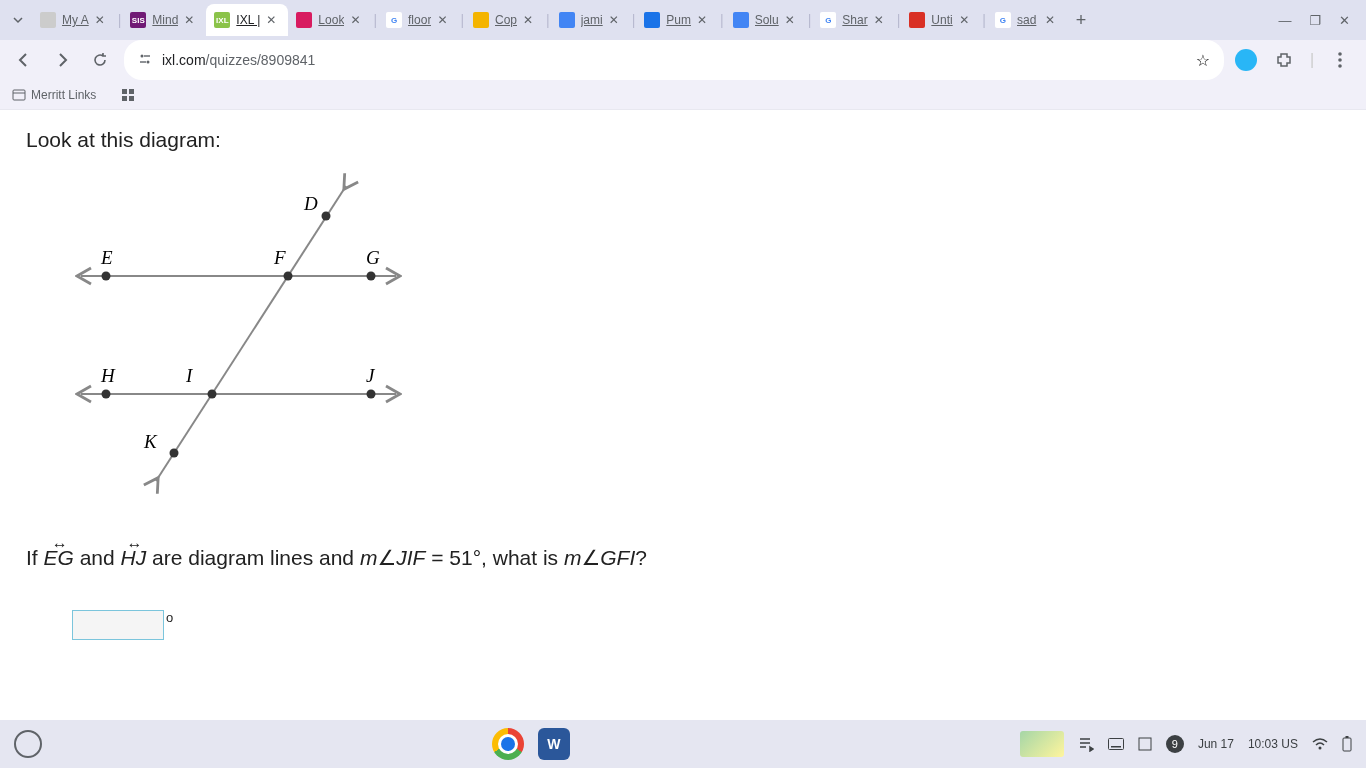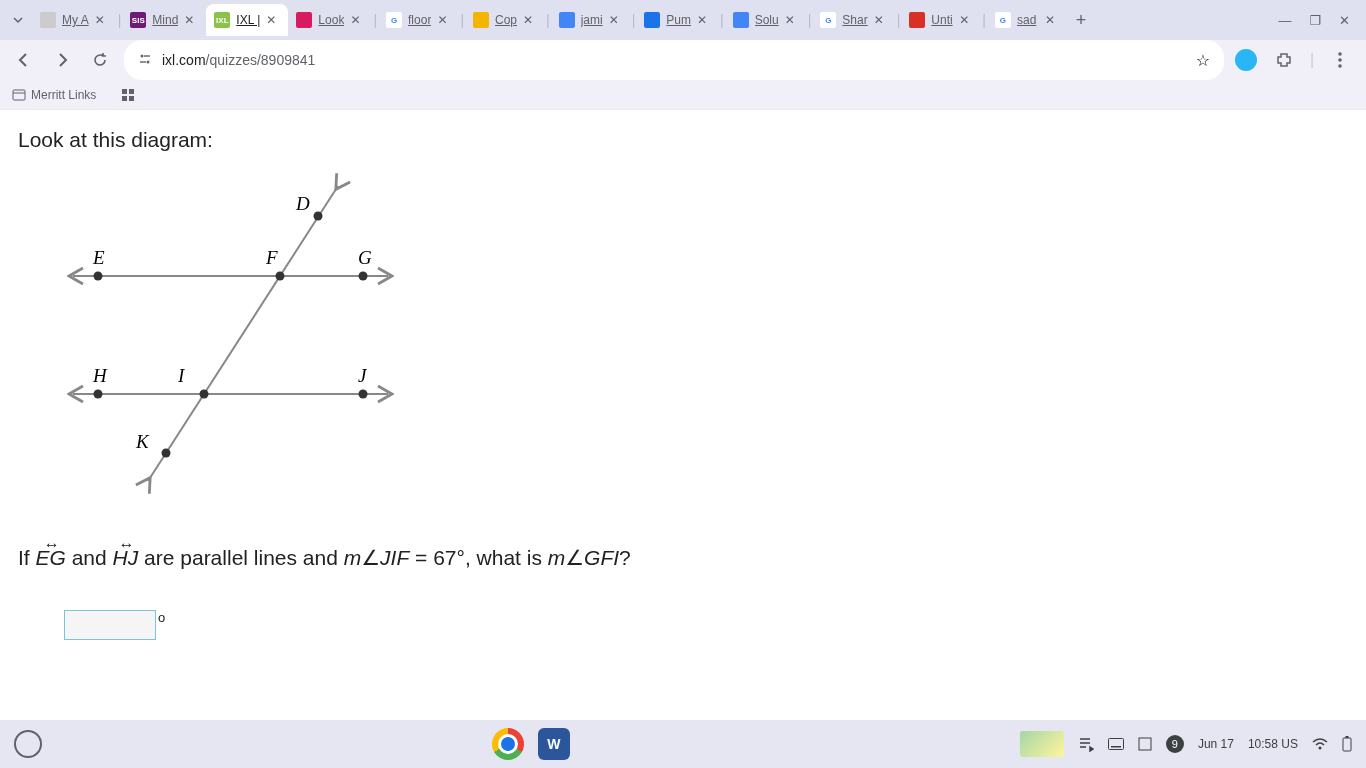--- a/index.html
+++ b/index.html
@@ -28,21 +28,21 @@
 .toolbar-right { display: flex; align-items: center; gap: 14px; color: #5f6368; }
 .star { font-size: 16px; cursor: pointer; }
 .ext-icon { width: 24px; height: 24px; display: flex; align-items: center; justify-content: center; cursor: pointer; }
 .ext-blue { background: #29b6f6; border-radius: 50%; width: 22px; height: 22px; }
 
 
 .bookmarks { background: #f1f0f9; height: 30px; display: flex; align-items: center; padding: 0 12px; gap: 25px; font-size: 12px; color: #5f6368; border-bottom: 1px solid #e8e8f0; }
 .bookmark-item { display: flex; align-items: center; gap: 5px; cursor: pointer; }
 
 
-.content { padding: 18px 18px; background: #fff; height: 600px; }
+.content { padding: 18px 26px; background: #fff; height: 600px; }
 .instruction { font-size: 21px; color: #222; font-family: Verdana, Arial, sans-serif; margin-bottom: 14px; }
 .diagram { width: 380px; height: 340px; position: relative; margin-bottom: 40px; }
 .question { font-size: 21px; font-family: Verdana, Arial, sans-serif; color: #222; margin-top: 30px; }
 .question .overline { position: relative; font-style: italic; margin-top: 26px; }
 .question .overline::before { content: "↔"; position: absolute; top: -12px; left: 0; right: 0; text-align: center; font-style: normal; font-size: 16px; letter-spacing: -2px; }
 .question .it { font-style: italic; }
 .answer-row { margin-top: 40px; margin-left: 46px; display: flex; align-items: flex-start; gap: 2px; }
 .answer-input { width: 92px; height: 30px; border: 1px solid #7bc5dc; background: #f5f5f5; padding: 0 6px; font-size: 14px; outline: none; }
 .degree { font-size: 13px; color: #222; }
 
@@ -247,21 +247,21 @@
       <text x="340" y="98" font-size="19" font-style="italic" font-family="Verdana">G</text>
       <text x="278" y="44" font-size="19" font-style="italic" font-family="Verdana">D</text>
       <text x="75" y="216" font-size="19" font-style="italic" font-family="Verdana">H</text>
       <text x="160" y="216" font-size="19" font-style="italic" font-family="Verdana">I</text>
       <text x="340" y="216" font-size="19" font-style="italic" font-family="Verdana">J</text>
       <text x="118" y="282" font-size="19" font-style="italic" font-family="Verdana">K</text>
     </svg>
   </div>
 
   <div class="question">
-    <span>If </span><span class="overline">EG</span><span> and </span><span class="overline">HJ</span><span> are parallel lines and </span><span class="it">m</span>∠<span class="it">JIF</span><span> = 67°, what is </span><span class="it">m</span>∠<span class="it">GFI</span><span>?</span>
+    <span>If </span><span class="overline">EG</span><span> and </span><span class="overline">HJ</span><span> are diagram lines and </span><span class="it">m</span>∠<span class="it">JIF</span><span> = 51°, what is </span><span class="it">m</span>∠<span class="it">GFI</span><span>?</span>
   </div>
 
   <div class="answer-row">
     <input class="answer-input" type="text" style="">
     <span class="degree">o</span>
   </div>
 </div>
 
 <div class="shelf">
   <div class="launcher"></div>
@@ -282,21 +282,21 @@
           <rect x="3" y="8" width="10" height="1.5" fill="#3c4043"></rect>
         </svg>
     </span>
     <span class="status-ico">
       <svg width="14" height="14" viewBox="0 0 14 14">
           <rect x="1" y="1" width="12" height="12" stroke="#3c4043" fill="none"></rect>
         </svg>
     </span>
     <span class="badge">9</span>
     <span>Jun 17</span>
-    <span><span>10:58</span> <span>US</span></span>
+    <span><span>10:03</span> <span>US</span></span>
     <span class="status-ico">
       <svg width="16" height="12" viewBox="0 0 16 12">
           <path d="M1 4 Q8 -2 15 4 M4 7 Q8 3 12 7" stroke="#3c4043" fill="none" stroke-width="1.5"></path>
           <circle cx="8" cy="10" r="1.5" fill="#3c4043"></circle>
         </svg>
     </span>
     <span class="status-ico">
       <svg width="10" height="16" viewBox="0 0 10 16">
           <rect x="1" y="2" width="8" height="13" rx="1" stroke="#3c4043" fill="none"></rect>
           <rect x="3.5" y="0" width="3" height="2" fill="#3c4043"></rect>

